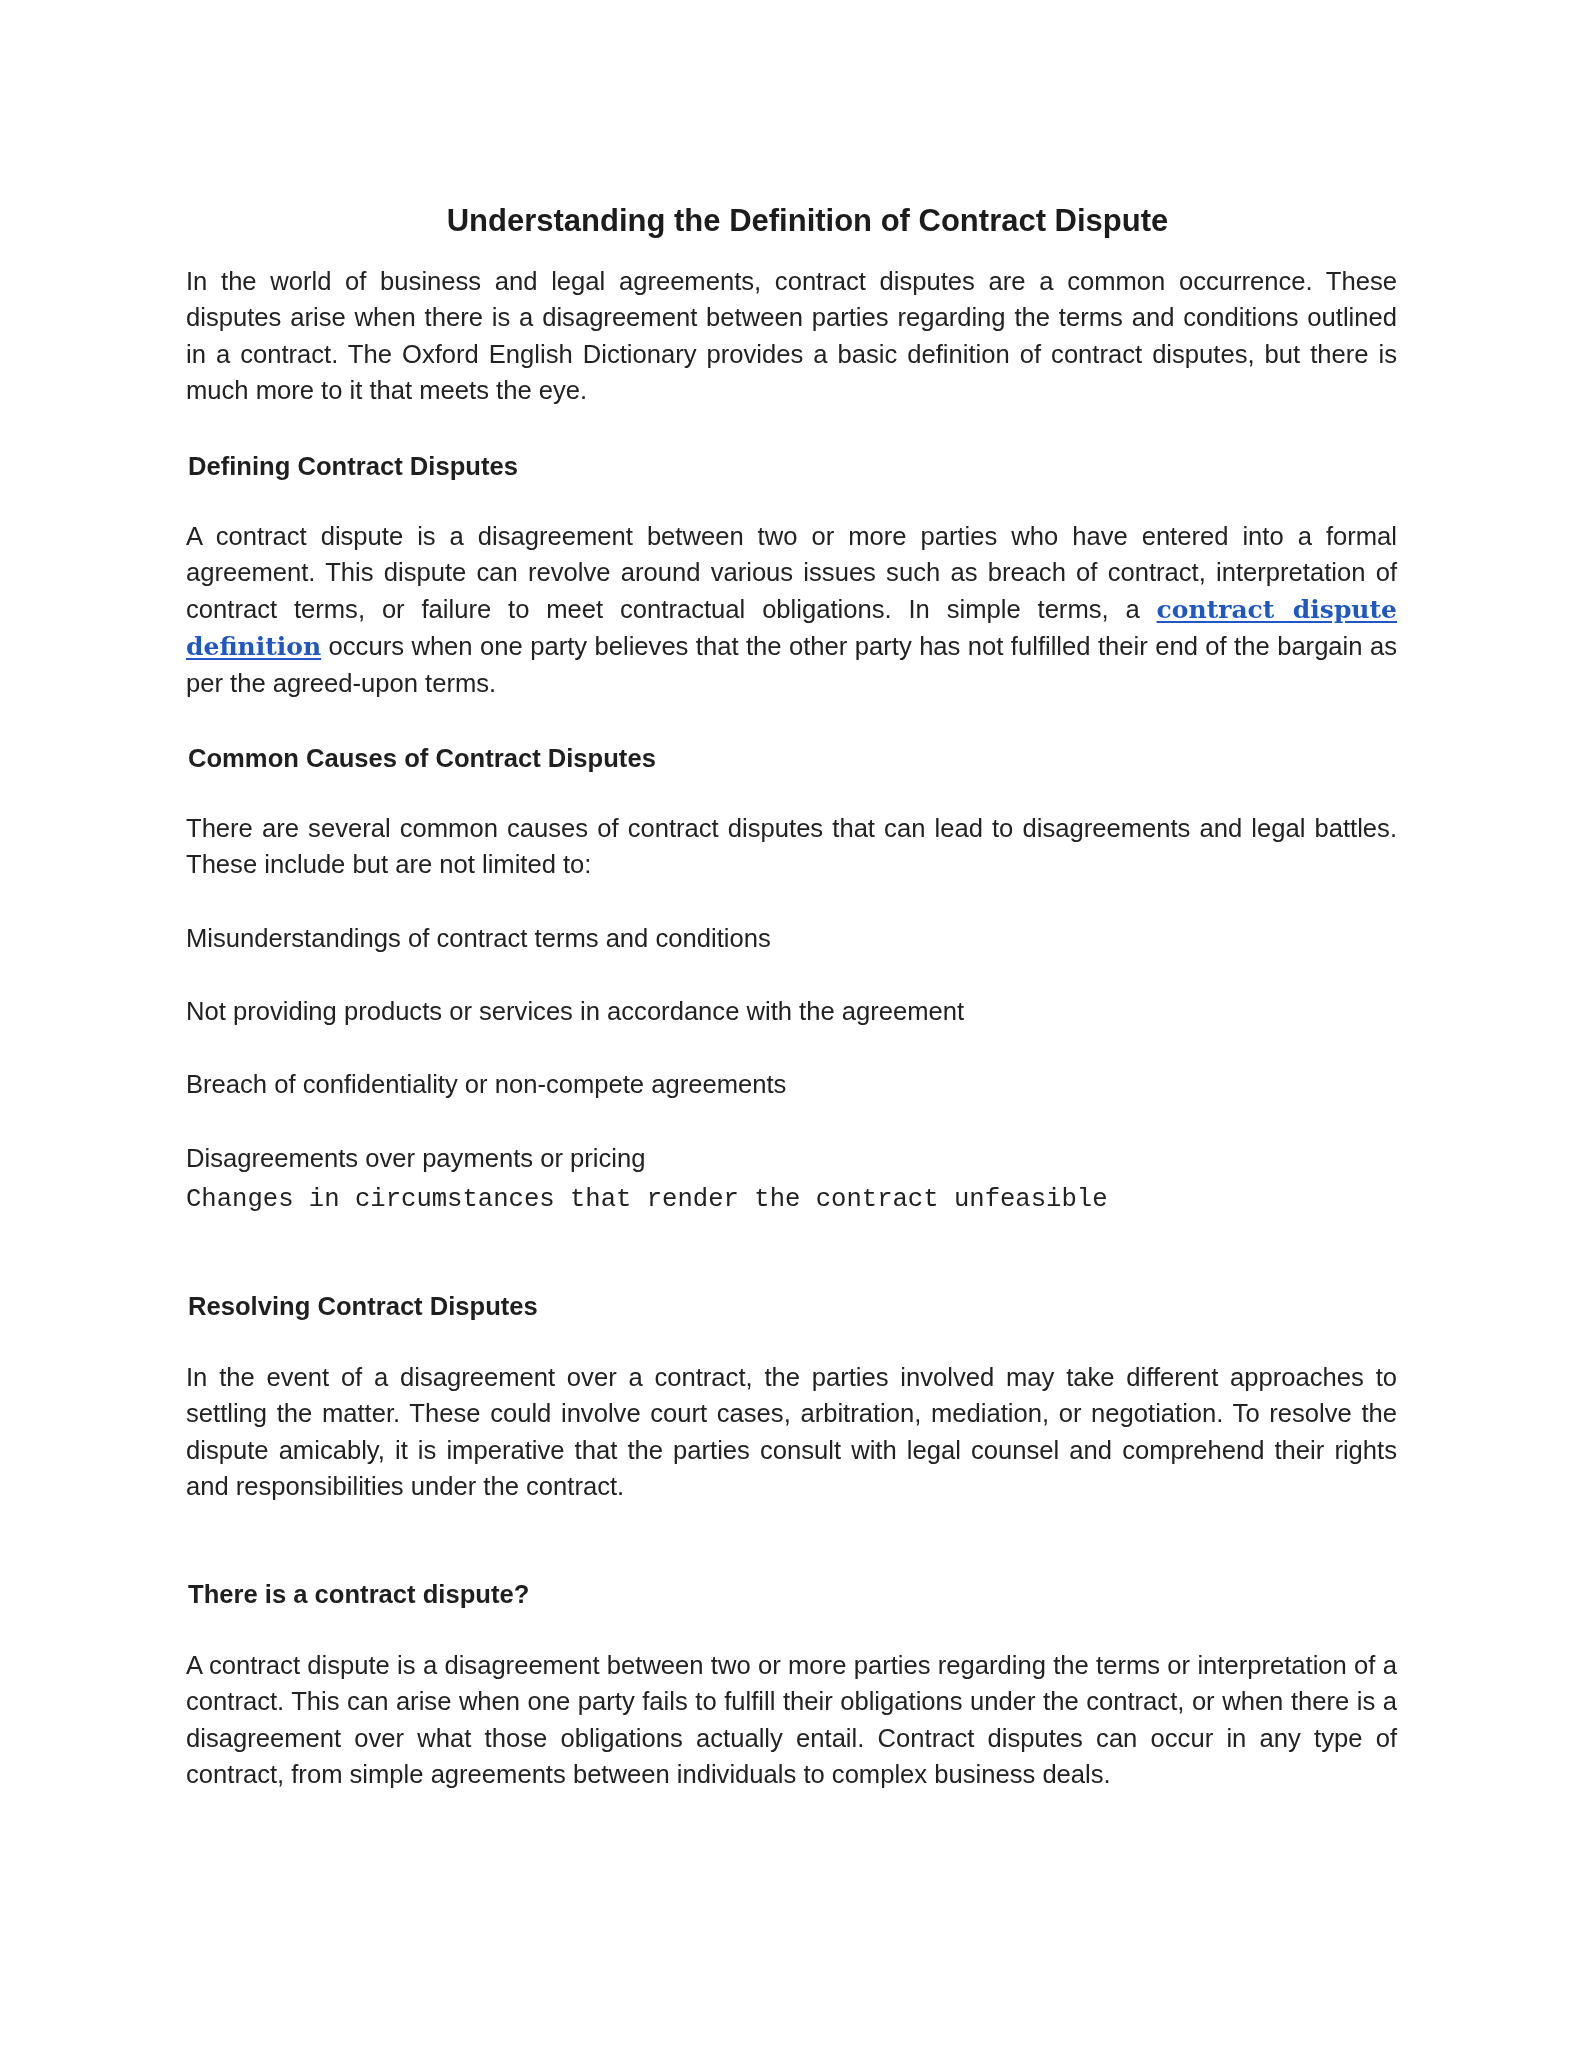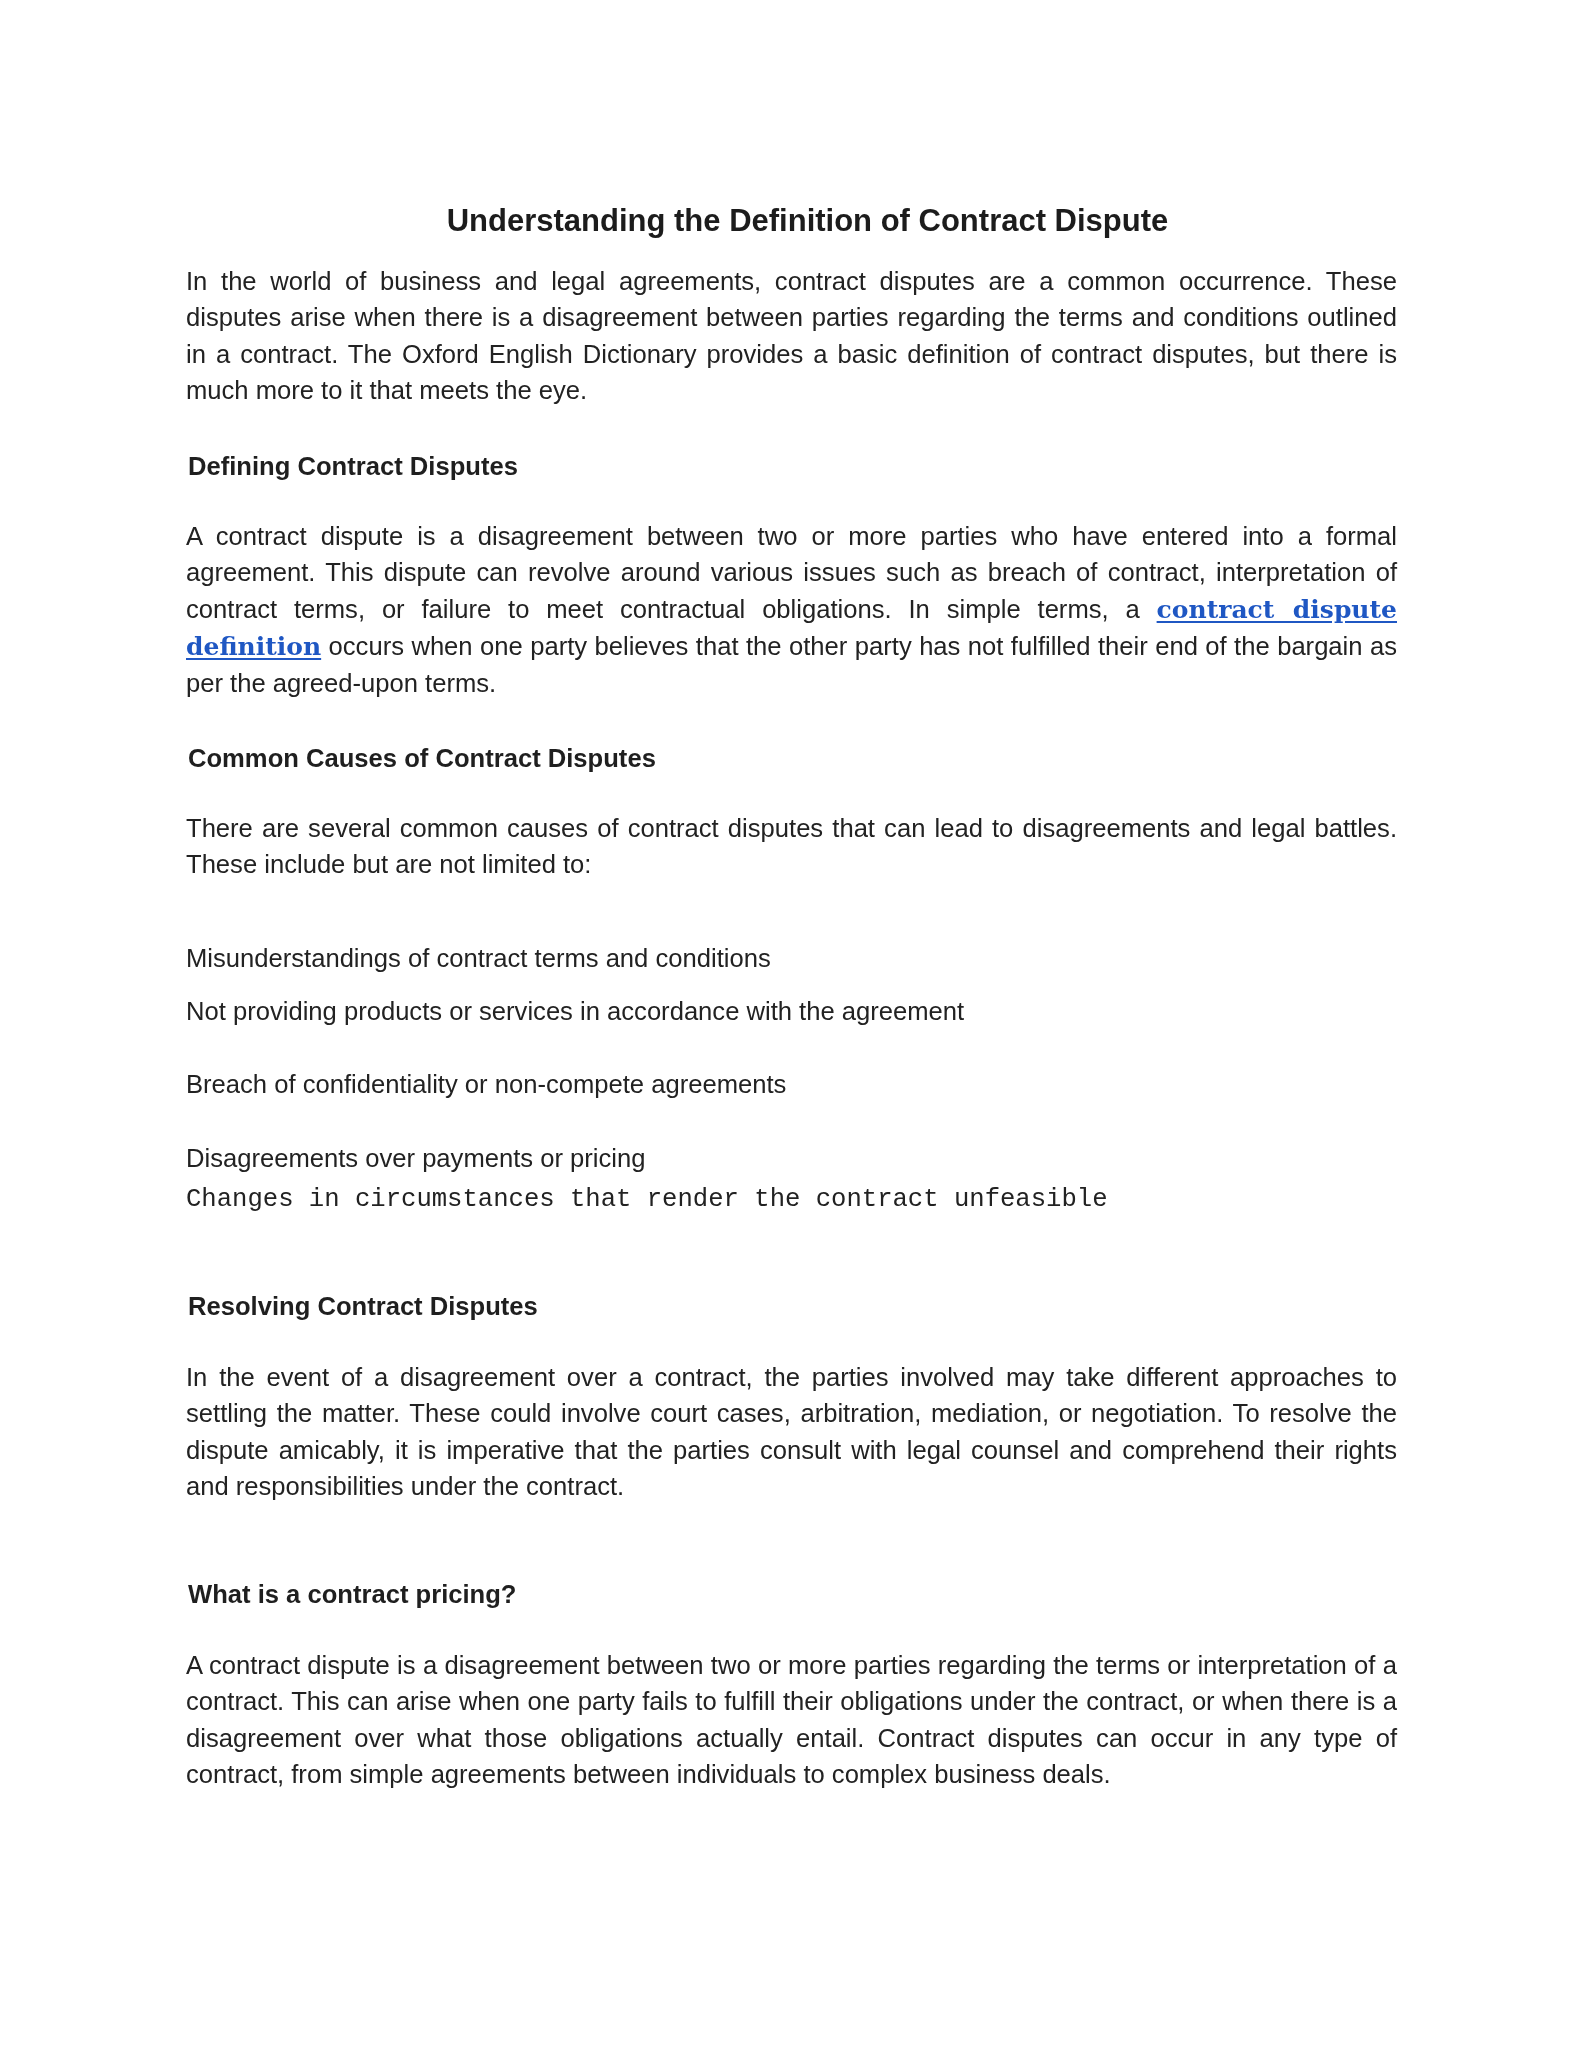--- a/index.html
+++ b/index.html
@@ -25,26 +25,26 @@
   <p class="para" style="top:263px;">In the world of business and legal agreements, contract disputes are a common occurrence. These disputes arise when there is a disagreement between parties regarding the terms and conditions outlined in a contract. The Oxford English Dictionary provides a basic definition of contract disputes, but there is much more to it that meets the eye.</p>
 
   <h2 class="heading" style="top:446px;">Defining Contract Disputes</h2>
 
   <p class="para" style="top:518px;"><span>A contract dispute is a disagreement between two or more parties who have entered into a formal agreement. This dispute can revolve around various issues such as breach of contract, interpretation of contract terms, or failure to meet contractual obligations. In simple terms, a </span><a class="link">contract dispute definition</a><span> occurs when one party believes that the other party has not fulfilled their end of the bargain as per the agreed-upon terms.</span></p>
 
   <h2 class="heading" style="top:738px;">Common Causes of Contract Disputes</h2>
 
   <p class="para" style="top:810px;">There are several common causes of contract disputes that can lead to disagreements and legal battles. These include but are not limited to:</p>
 
-  <p class="item" style="top:920px;margin-top:20px;">Misunderstandings of contract terms and conditions</p>
+  <p class="item" style="top:920px;">Misunderstandings of contract terms and conditions</p>
   <p class="item" style="top:993px;">Not providing products or services in accordance with the agreement</p>
   <p class="item" style="top:1066px;">Breach of confidentiality or non-compete agreements</p>
   <p class="item" style="top:1140px;">Disagreements over payments or pricing</p>
   <p class="item" style="top:1182px;font-family:Liberation Mono, monospace;">Changes in circumstances that render the contract unfeasible</p>
 
   <h2 class="heading" style="top:1286px;">Resolving Contract Disputes</h2>
 
   <p class="para" style="top:1359px;">In the event of a disagreement over a contract, the parties involved may take different approaches to settling the matter. These could involve court cases, arbitration, mediation, or negotiation. To resolve the dispute amicably, it is imperative that the parties consult with legal counsel and comprehend their rights and responsibilities under the contract.</p>
 
-  <h2 class="heading" style="top:1574px;">What is a contract pricing?</h2>
+  <h2 class="heading" style="top:1574px;">There is a contract dispute?</h2>
 
   <p class="para" style="top:1647px;">A contract dispute is a disagreement between two or more parties regarding the terms or interpretation of a contract. This can arise when one party fails to fulfill their obligations under the contract, or when there is a disagreement over what those obligations actually entail. Contract disputes can occur in any type of contract, from simple agreements between individuals to complex business deals.</p>
 </div>
 
 </body></html>

